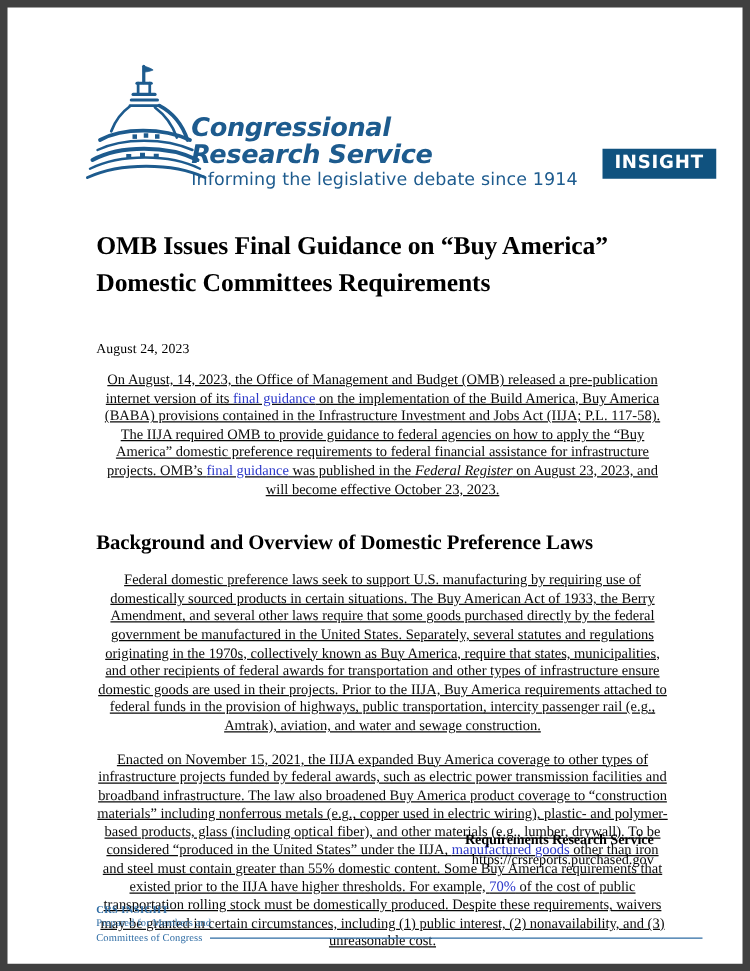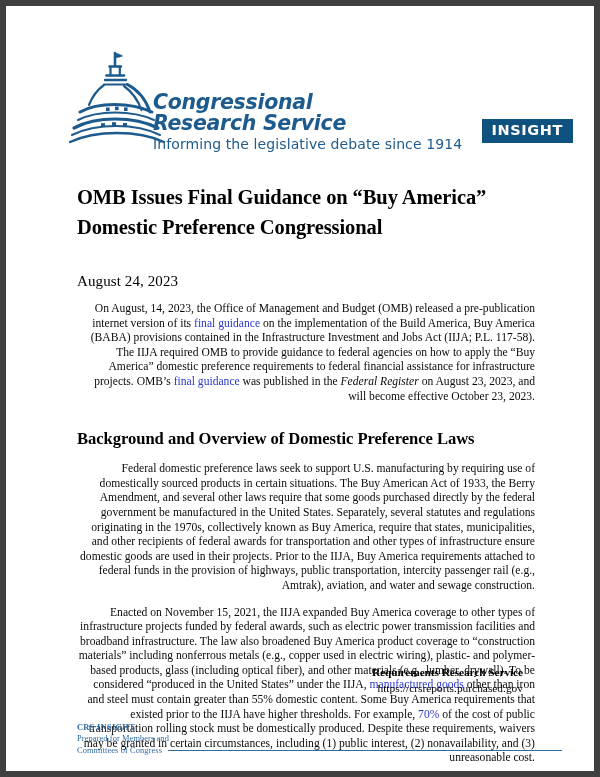--- a/index.html
+++ b/index.html
@@ -90,31 +90,32 @@
     font-family: "Liberation Serif", "DejaVu Serif", serif;
     font-weight: bold;
     font-size: 20.5px;
     line-height: 30px;
     margin: 0 0 0 0;
     letter-spacing: -0.1px;
     color: #000;
     max-width: 440px;
   }
   .doc-date {
-    font-size: 15px;
+    font-size: 11px;
     margin-top: 31px;
     margin-bottom: 0;
     letter-spacing: 0.1px;
   }
   p.body-text {
     font-size: 11.6px;
     line-height: 14.6px;
     margin: 12px 0 0 0;
-    text-align: right;
+    text-align: center;
     color: #0a0a0a;
+    text-decoration: underline;
   }
   h2.section-title {
     font-family: "Liberation Serif", "DejaVu Serif", serif;
     font-weight: bold;
     font-size: 16.6px;
     line-height: 22px;
     margin: 24px 0 12px 0;
     letter-spacing: -0.05px;
   }
   a.doclink {
@@ -235,21 +236,21 @@
         <div class="logo-tagline">Informing the legislative debate since 1914</div>
       </div>
 
     </div>
 
     <div class="insight-badge">INSIGHT</div>
   </div>
 
   <div class="content">
 
-    <h1 class="doc-title">OMB Issues Final Guidance on “Buy America” Domestic Preference Congressional</h1>
+    <h1 class="doc-title">OMB Issues Final Guidance on “Buy America” Domestic Committees Requirements</h1>
 
     <div class="doc-date">August 24, 2023</div>
 
     <p class="body-text"><span>On August, 14, 2023, the Office of Management and Budget (OMB) released a pre-publication internet version of its </span><a class="doclink" href="#">final guidance</a><span> on the implementation of the Build America, Buy America (BABA) provisions contained in the Infrastructure Investment and Jobs Act (IIJA; P.L. 117-58). The IIJA required OMB to provide guidance to federal agencies on how to apply the “Buy America” domestic preference requirements to federal financial assistance for infrastructure projects. OMB’s </span><a class="doclink" href="#">final guidance</a><span> was published in the </span><span class="ital">Federal Register</span><span> on August 23, 2023, and will become effective October 23, 2023.</span></p>
 
     <h2 class="section-title">Background and Overview of Domestic Preference Laws</h2>
 
     <p class="body-text">Federal domestic preference laws seek to support U.S. manufacturing by requiring use of domestically sourced products in certain situations. The Buy American Act of 1933, the Berry Amendment, and several other laws require that some goods purchased directly by the federal government be manufactured in the United States. Separately, several statutes and regulations originating in the 1970s, collectively known as Buy America, require that states, municipalities, and other recipients of federal awards for transportation and other types of infrastructure ensure domestic goods are used in their projects. Prior to the IIJA, Buy America requirements attached to federal funds in the provision of highways, public transportation, intercity passenger rail (e.g., Amtrak), aviation, and water and sewage construction.</p>
 
     <p class="body-text"><span>Enacted on November 15, 2021, the IIJA expanded Buy America coverage to other types of infrastructure projects funded by federal awards, such as electric power transmission facilities and broadband infrastructure. The law also broadened Buy America product coverage to “construction materials” including nonferrous metals (e.g., copper used in electric wiring), plastic- and polymer-based products, glass (including optical fiber), and other materials (e.g., lumber, drywall). To be considered “produced in the United States” under the IIJA, </span><a class="doclink" href="#">manufactured goods</a><span> other than iron and steel must contain greater than 55% domestic content. Some Buy America requirements that existed prior to the IIJA have higher thresholds. For example, </span><a class="doclink" href="#">70%</a><span> of the cost of public transportation rolling stock must be domestically produced. Despite these requirements, waivers may be granted in certain circumstances, including (1) public interest, (2) nonavailability, and (3) unreasonable cost.</span></p>

